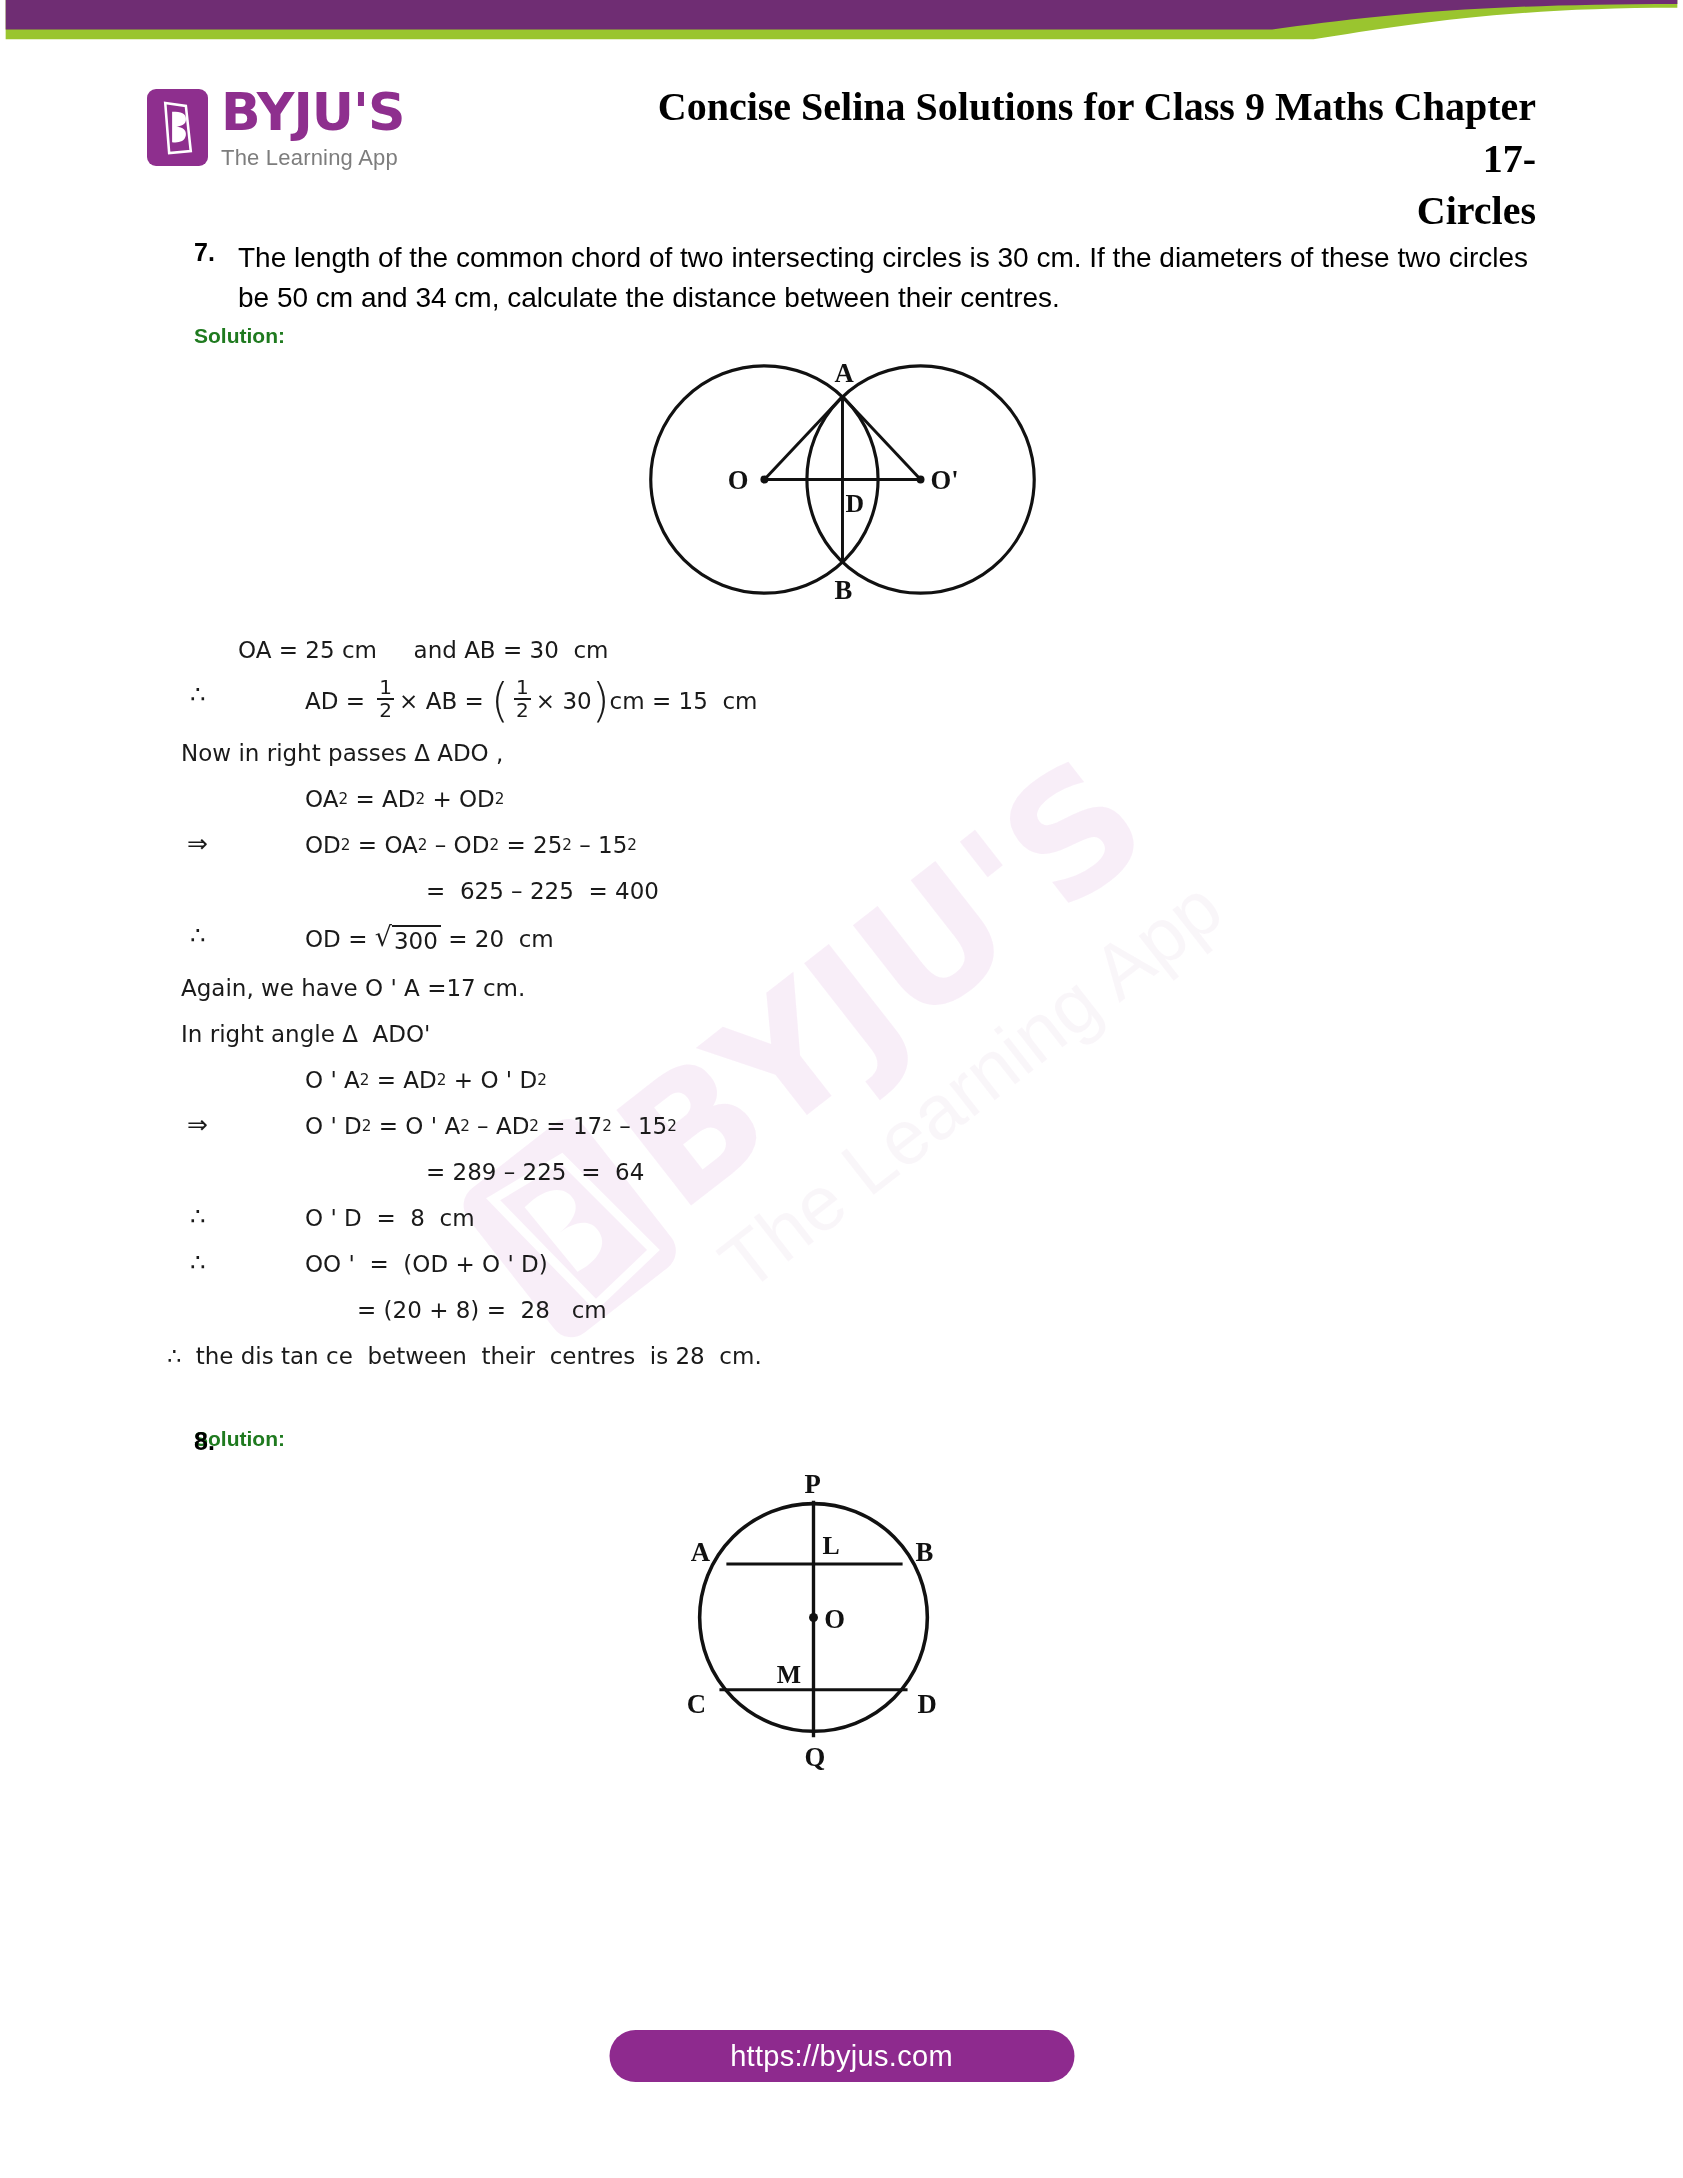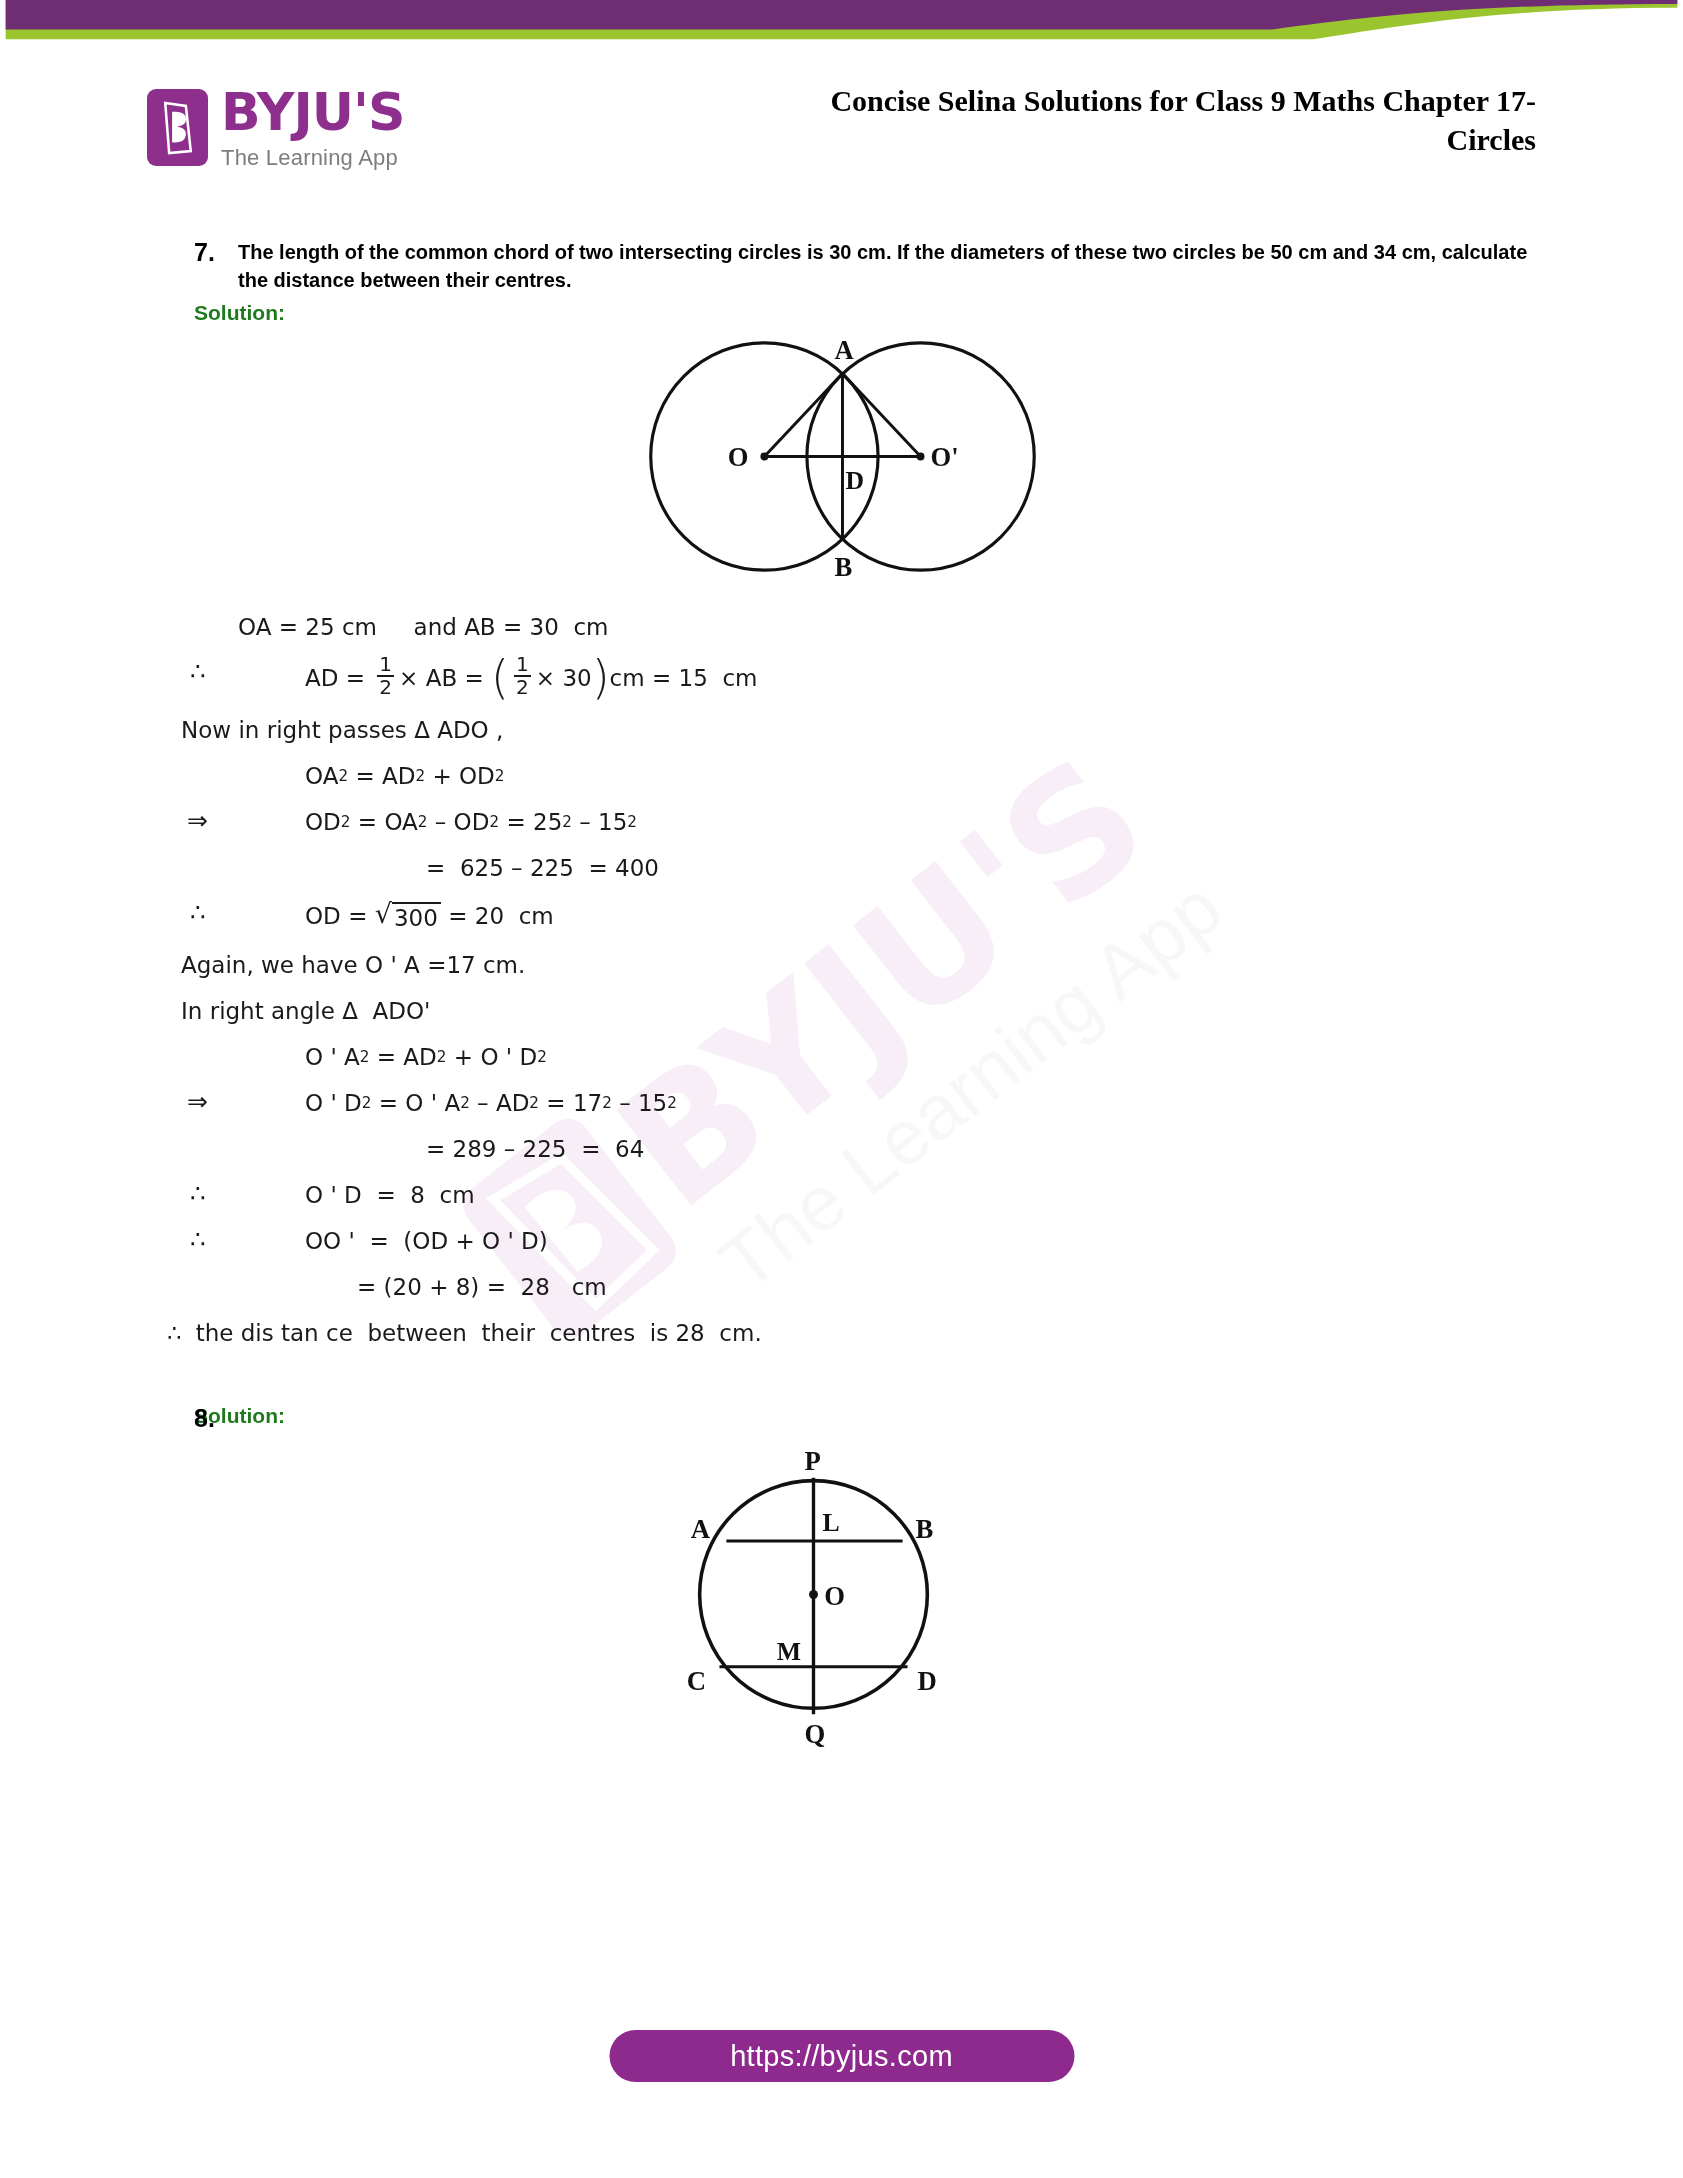--- a/index.html
+++ b/index.html
@@ -60,21 +60,21 @@
 
   
   .page-title {
     position:absolute;
     top:81px;
     right:147px;
     width:931px;
     text-align:right;
     font-family:"Liberation Serif", serif;
     font-weight:bold;
-    font-size:30px;
+    font-size:40px;
     line-height:1.30;
     color:#000000;
     z-index:5;
   }
 
   
   .watermark {
     position:absolute;
     top:554px; left:376px;
     width:1040px; height:832px;
@@ -96,22 +96,22 @@
     left:194px;
     top:0;
     font-family:"Liberation Sans", sans-serif;
     font-weight:bold;
     font-size:25px;
     color:#000;
   }
   .qtext {
     margin-left:44px;
     font-family:"Liberation Sans", sans-serif;
-    font-weight:bold;
-    font-size:20px;
+    font-weight:normal;
+    font-size:28px;
     line-height:1.42;
     color:#000;
     text-align:left;
   }
   .solution-label {
     font-family:"Liberation Sans", sans-serif;
     font-weight:bold;
     font-size:21px;
     color:#1f7a1f;
     margin-top:6px;

